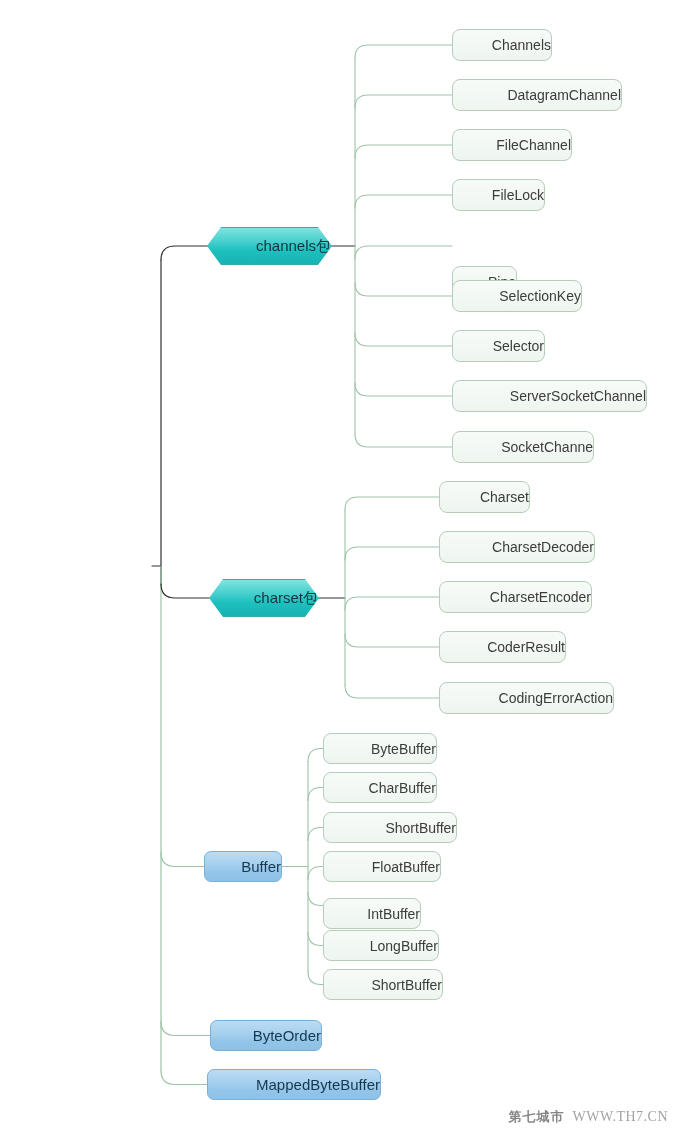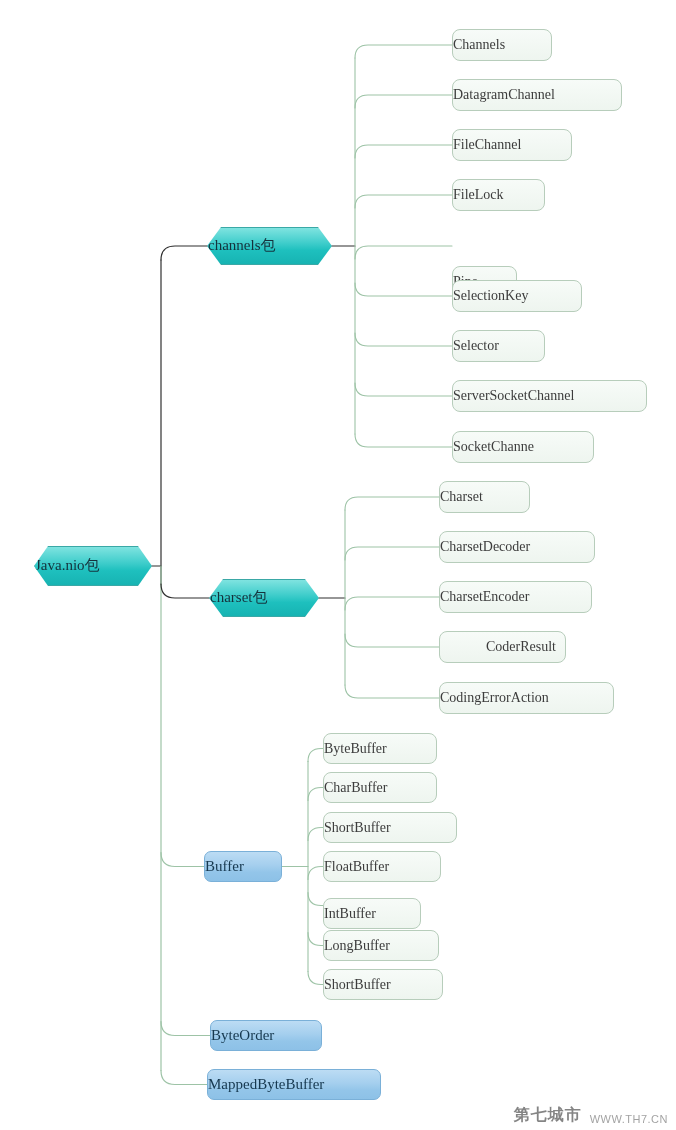--- a/index.html
+++ b/index.html
@@ -23,24 +23,23 @@
     height: 1130px;
     pointer-events: none;
   }
 
   
   .node {
     position: absolute;
     box-sizing: border-box;
     display: flex;
     align-items: center;
-    justify-content: flex-start;
+    justify-content: flex-end;
     white-space: nowrap;
     line-height: 1;
-    font-family: Liberation Serif, serif;
   }
 
   
   .hex {
     color: #15323c;
     font-size: 15px;
     background: linear-gradient(180deg, #7fe3e0 0%, #3fcdcb 42%, #1ec0be 62%, #17b3b2 100%);
     border: 1px solid #3aa8a6;
     -webkit-clip-path: polygon(14px 0, calc(100% - 14px) 0, 100% 50%, calc(100% - 14px) 100%, 14px 100%, 0 50%);
     clip-path: polygon(14px 0, calc(100% - 14px) 0, 100% 50%, calc(100% - 14px) 100%, 14px 100%, 0 50%);
@@ -70,28 +69,28 @@
     position: absolute;
     right: 8px;
     bottom: 4px;
     display: flex;
     align-items: flex-end;
     gap: 8px;
     opacity: 0.62;
   }
   #watermark .wm-cn {
     font-family: "DejaVu Sans", sans-serif;
-    font-size: 16px;
+    font-size: 13px;
     font-weight: bold;
     color: #3a3a3a;
     letter-spacing: 1px;
   }
   #watermark .wm-url {
-    font-family: Liberation Sans, sans-serif;
-    font-size: 11px;
+    font-family: Liberation Serif, serif;
+    font-size: 14px;
     color: #6a6a6a;
     letter-spacing: 0.5px;
     padding-bottom: 1px;
   }
 </style>
 </head>
 <body>
 
 <div id="canvas">
 
@@ -126,23 +125,20 @@
       <path d="M 308 761.5 L 308 971.5" fill="none" stroke="#9dc3a6" stroke-width="1.1" stroke-linecap="round"></path>
       <path d="M 308 761.5 L 308 761.5 Q 308 748.5 321 748.5 L 323 748.5" fill="none" stroke="#9dc3a6" stroke-width="1.1" stroke-linecap="round"></path>
       <path d="M 308 800.5 L 308 800.5 Q 308 787.5 321 787.5 L 323 787.5" fill="none" stroke="#9dc3a6" stroke-width="1.1" stroke-linecap="round"></path>
       <path d="M 308 840.5 L 308 840.5 Q 308 827.5 321 827.5 L 323 827.5" fill="none" stroke="#9dc3a6" stroke-width="1.1" stroke-linecap="round"></path>
       <path d="M 308 879.5 L 308 879.5 Q 308 866.5 321 866.5 L 323 866.5" fill="none" stroke="#9dc3a6" stroke-width="1.1" stroke-linecap="round"></path>
       <path d="M 308 892.5 L 308 892.5 Q 308 905.5 321 905.5 L 323 905.5" fill="none" stroke="#9dc3a6" stroke-width="1.1" stroke-linecap="round"></path>
       <path d="M 308 932.5 L 308 932.5 Q 308 945.5 321 945.5 L 323 945.5" fill="none" stroke="#9dc3a6" stroke-width="1.1" stroke-linecap="round"></path>
       <path d="M 308 971.5 L 308 971.5 Q 308 984.5 321 984.5 L 323 984.5" fill="none" stroke="#9dc3a6" stroke-width="1.1" stroke-linecap="round"></path>
     </svg>
 
-  <div class="node hex" id="n-root" style="left: 34px; top: 546px; width: 118px; height: 40px;">
-    <span class="lbl">Java.nio包</span>
-  </div>
 
   <div id="nodes">
       <div class="node hex" style="left: 207px; top: 227px; width: 125px; height: 38px;">
         <span class="lbl">channels包</span>
       </div>
       <div class="node leaf" style="left: 452px; top: 29px; width: 100px; height: 32px;">
         <span class="lbl">Channels</span>
       </div>
       <div class="node leaf" style="left: 452px; top: 79px; width: 170px; height: 32px;">
         <span class="lbl">DatagramChannel</span>

